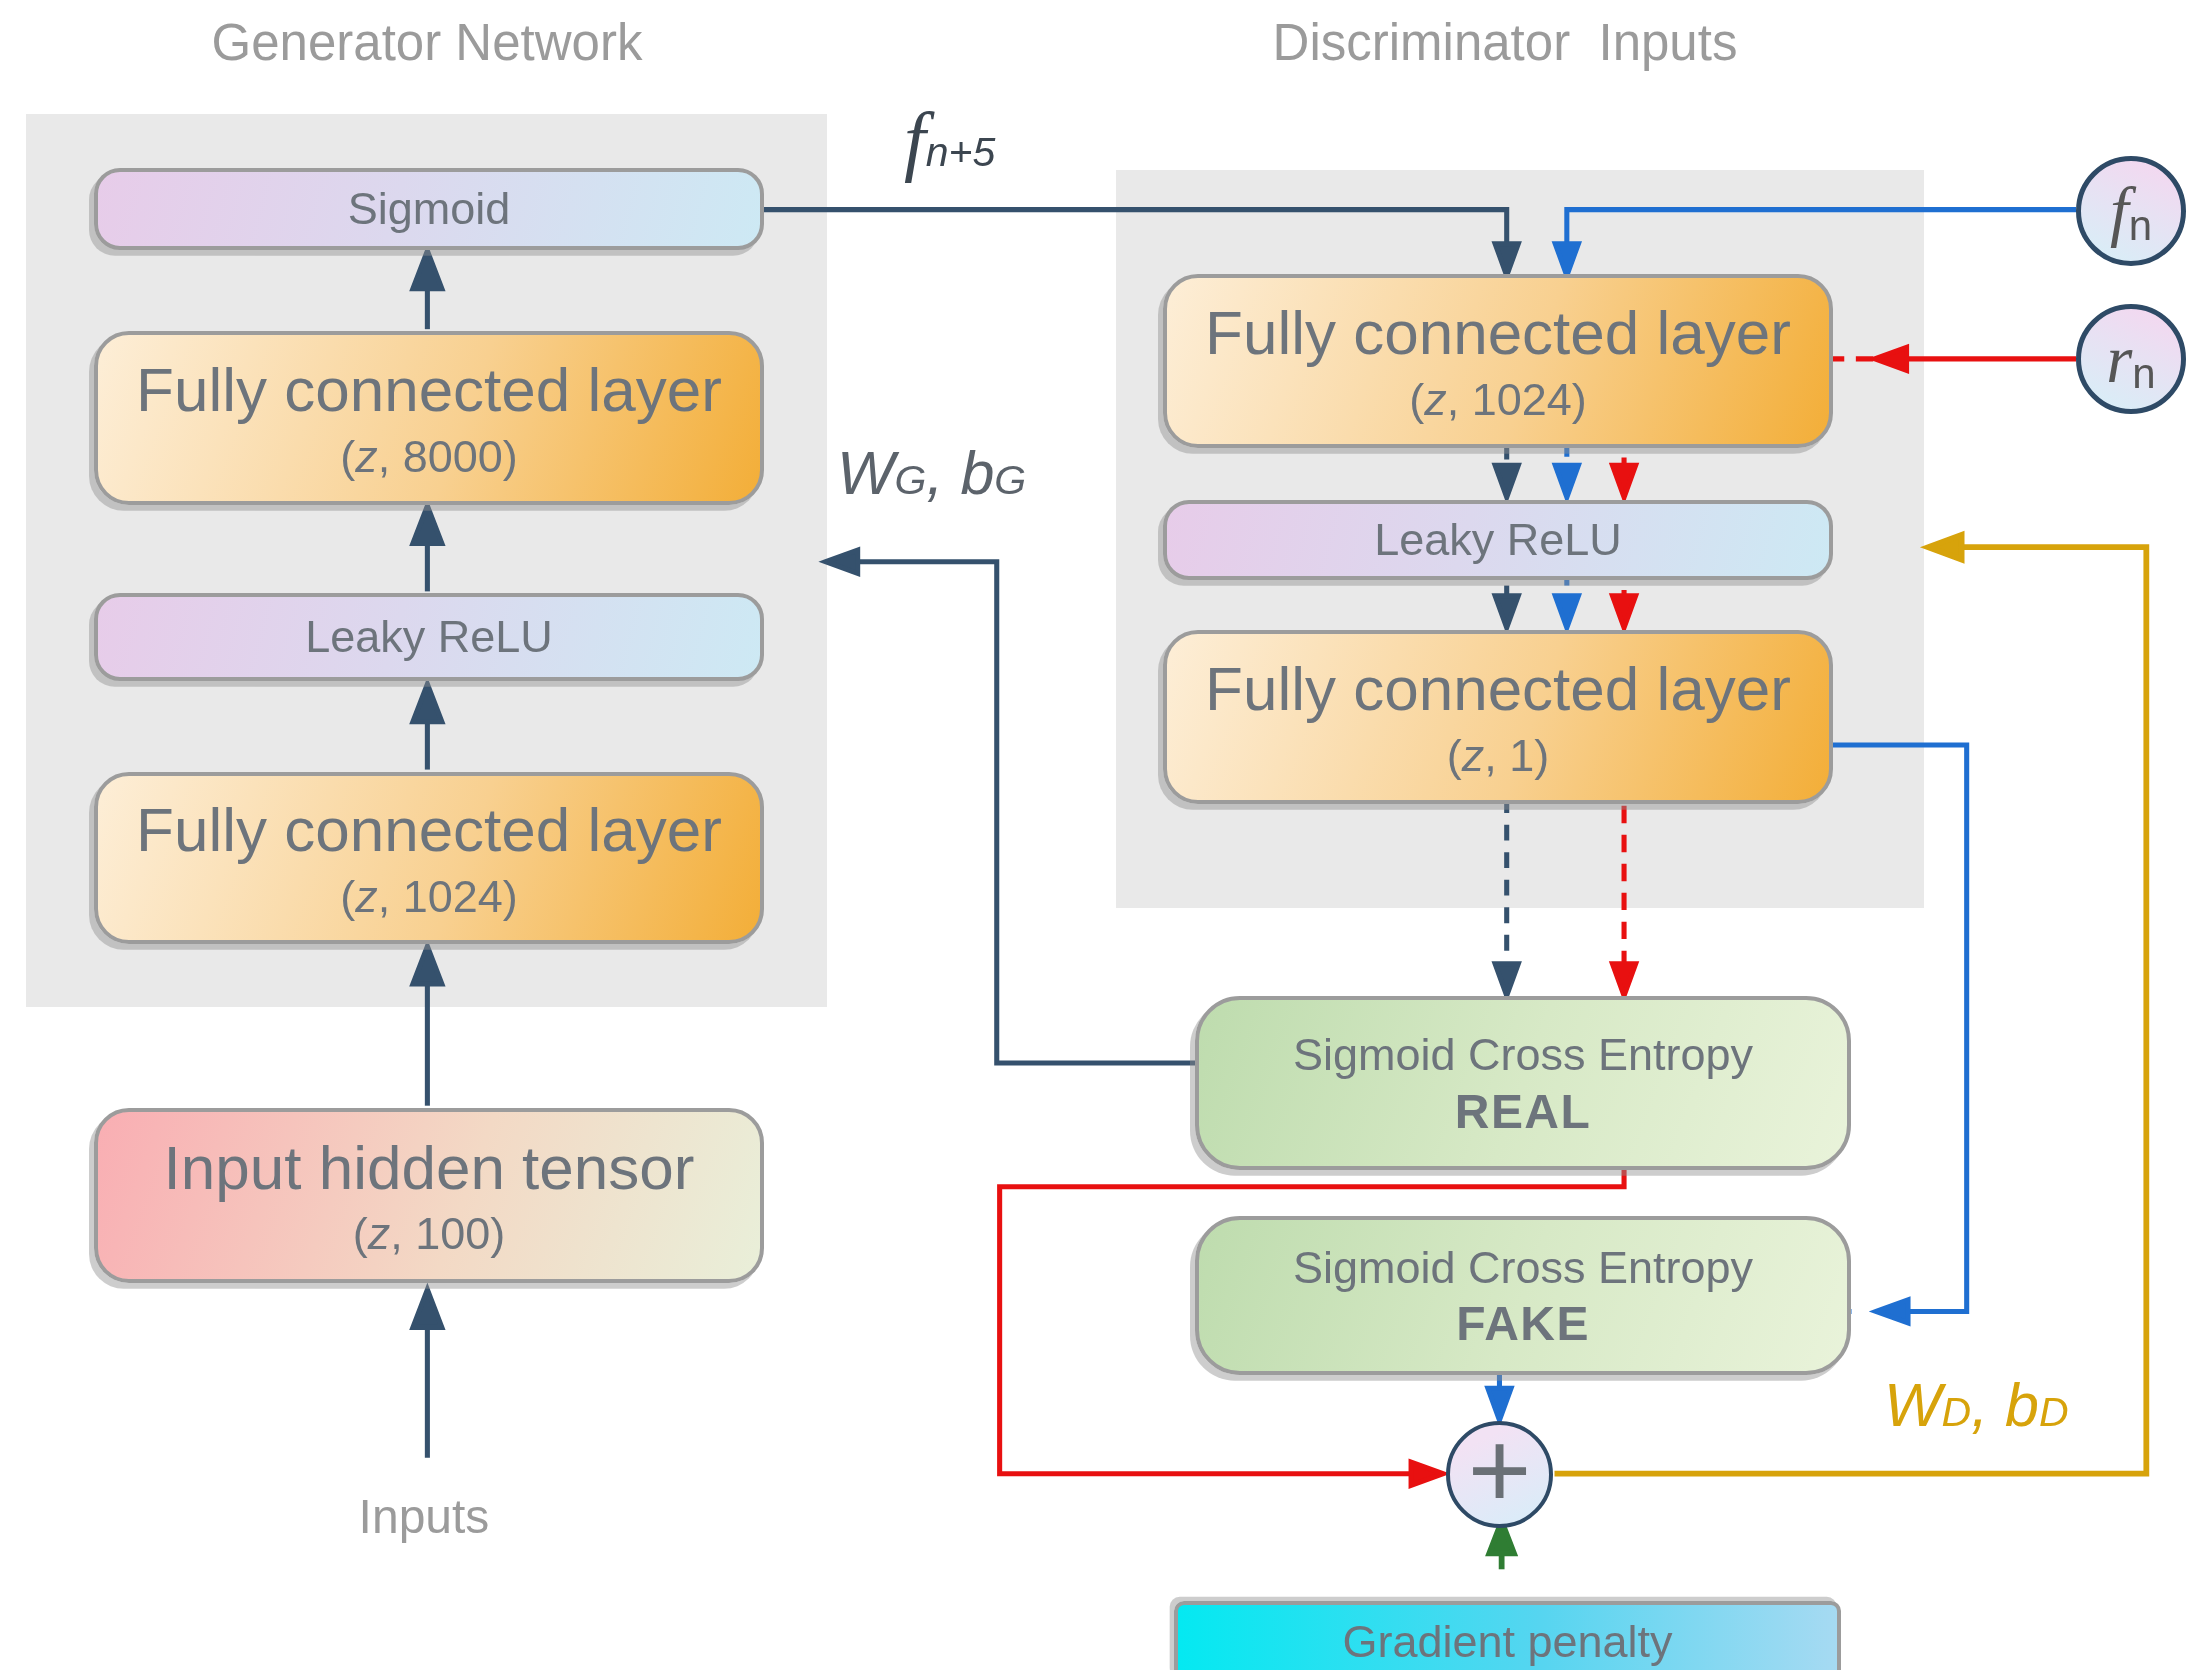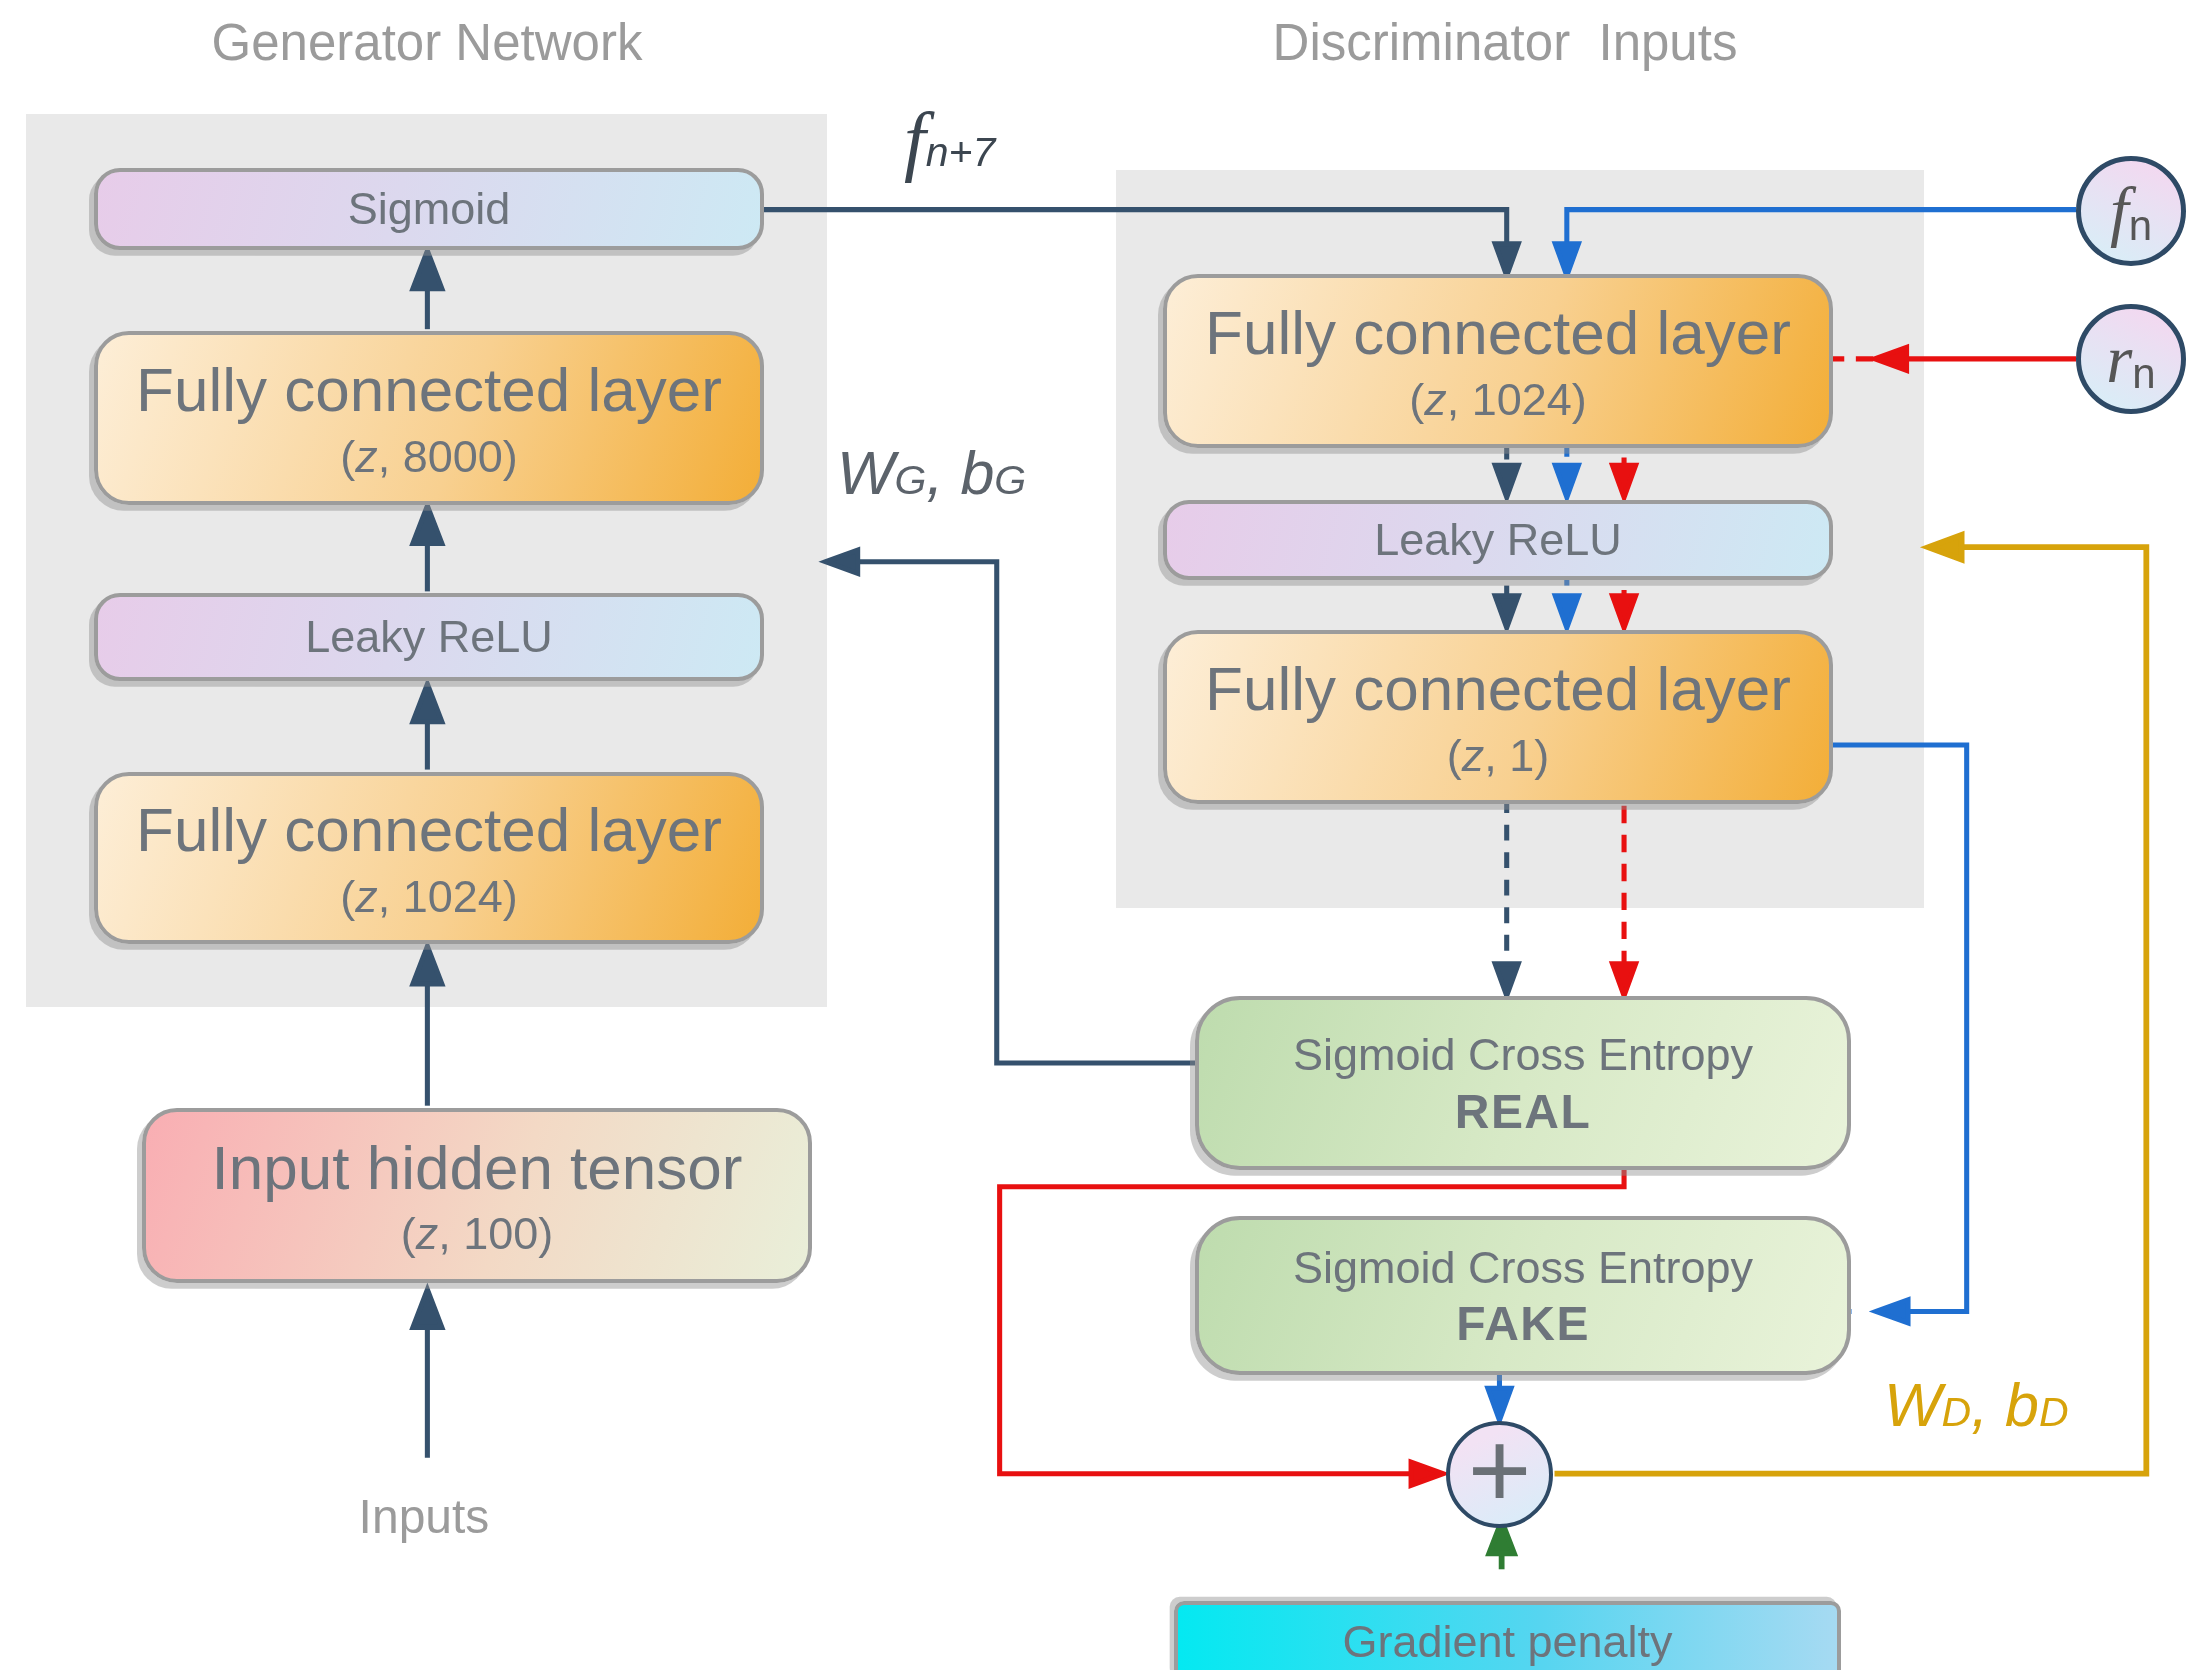--- a/index.html
+++ b/index.html
@@ -135,21 +135,21 @@
 
   <div class="box grad-purple" style="left:94px;top:593px;width:670px;height:88px;border-radius:26px;">
     <div class="single">Leaky ReLU</div>
   </div>
 
   <div class="box grad-orange" style="left:94px;top:772px;width:670px;height:172px;border-radius:35px;">
     <div class="line1">Fully connected layer</div>
     <div class="line2"><span>(</span><span class="mvar">z</span><span>, 1024)</span></div>
   </div>
 
-  <div class="box grad-input" style="left:94px;top:1108px;width:670px;height:175px;border-radius:35px;margin-left:48px;">
+  <div class="box grad-input" style="left:94px;top:1108px;width:670px;height:175px;border-radius:35px;">
     <div class="line1">Input hidden tensor</div>
     <div class="line2"><span>(</span><span class="mvar">z</span><span>, 100)</span></div>
   </div>
 
   <div class="caption" style="left:243px;top:1489px;width:362px;">Inputs</div>
 
   <div class="box grad-orange" style="left:1163px;top:274px;width:670px;height:174px;border-radius:35px;">
     <div class="line1">Fully connected layer</div>
     <div class="line2"><span>(</span><span class="mvar">z</span><span>, 1024)</span></div>
   </div>
@@ -184,21 +184,21 @@
   <div class="circle" style="left:2076px;top:156px;width:110px;height:110px;">
     <span class="cvar">f</span>
       <span class="csub">n</span>
   </div>
   <div class="circle" style="left:2076px;top:304px;width:110px;height:110px;">
     <span class="cvar">r</span>
       <span class="csub">n</span>
   </div>
 
   <div class="mathlabel fn1" style="left:904px;top:101px;">
-    <span class="big">f</span><span class="lsub">n+7</span>
+    <span class="big">f</span><span class="lsub">n+5</span>
   </div>
 
   <div class="mathlabel wg" style="left:837px;top:443px;">
     <span class="bigsans">W</span><span class="lsub">G</span><span class="bigsans">, </span><span class="bigsans">b</span><span class="lsub">G</span>
   </div>
 
   <div class="mathlabel wd" style="left:1884px;top:1375px;">
     <span class="bigsans">W</span><span class="lsub">D</span><span class="bigsans">, </span><span class="bigsans">b</span><span class="lsub">D</span>
   </div>
 

